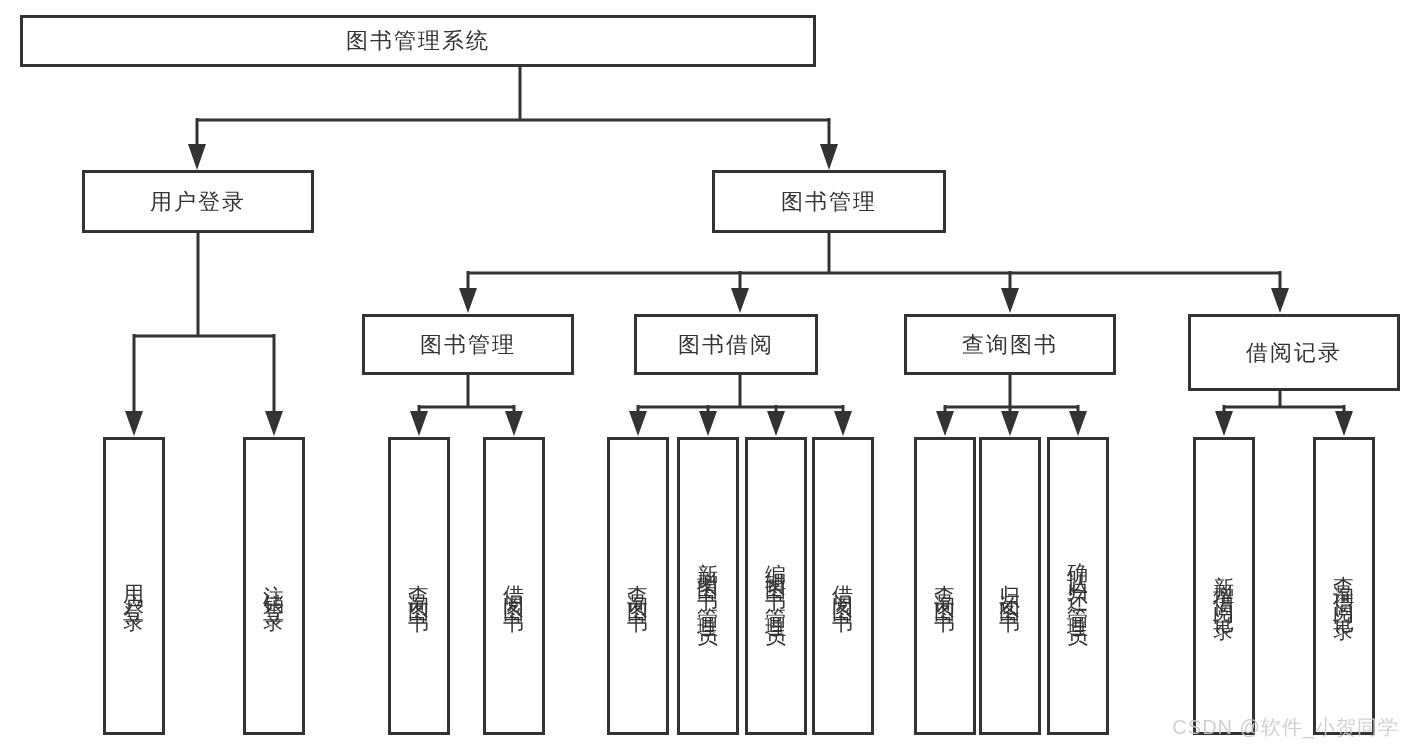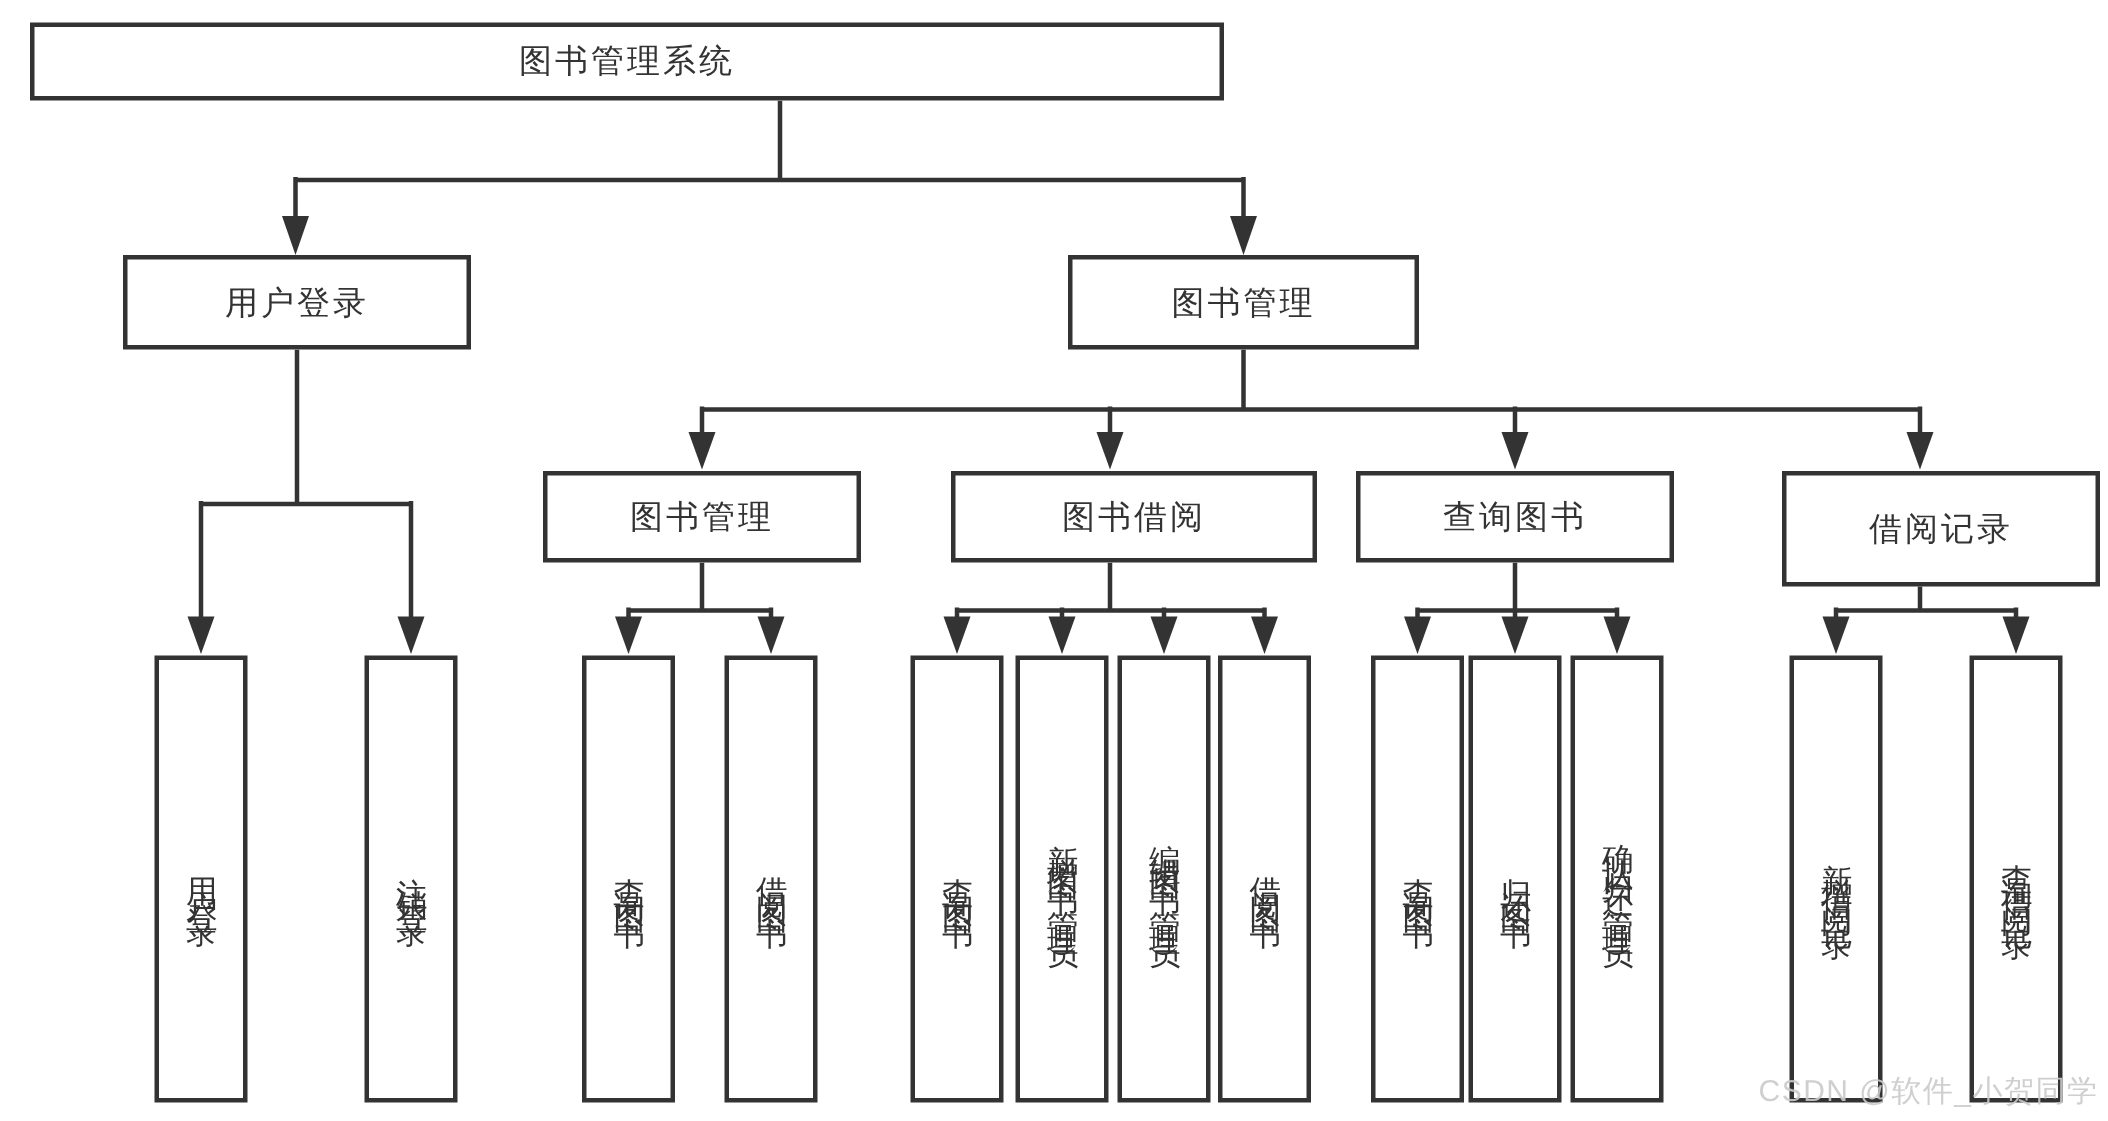--- a/index.html
+++ b/index.html
@@ -95,21 +95,21 @@
       <polygon points="1335,411 1353,411 1344,436"></polygon>
     </g>
   </svg>
 
   <div class="box h-box" style="left:20px; top:15px; width:796px; height:52px;">图书管理系统</div>
 
   <div class="box h-box" style="left:82px; top:170px; width:232px; height:63px;">用户登录</div>
   <div class="box h-box" style="left:712px; top:170px; width:234px; height:63px;">图书管理</div>
 
   <div class="box h-box" style="left:362px; top:314px; width:212px; height:61px;">图书管理</div>
-  <div class="box h-box" style="left:634px; top:314px; width:244px; height:61px;">图书借阅</div>
+  <div class="box h-box" style="left:634px; top:314px; width:184px; height:61px;">图书借阅</div>
   <div class="box h-box" style="left:904px; top:314px; width:212px; height:61px;">查询图书</div>
   <div class="box h-box" style="left:1188px; top:314px; width:212px; height:77px;">借阅记录</div>
 
   <div class="box v-box" style="left:103px; top:437px; width:62px; height:298px;">
     <span>用户登录</span>
   </div>
   <div class="box v-box" style="left:243px; top:437px; width:62px; height:298px;">
     <span>注销登录</span>
   </div>
 

